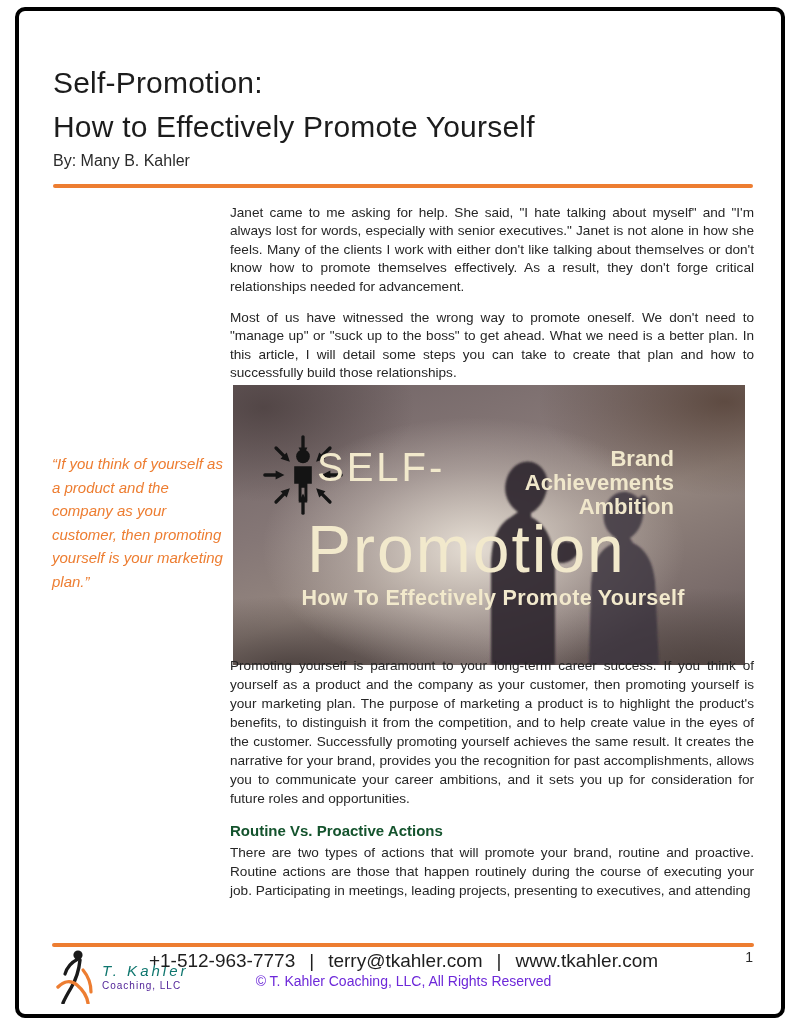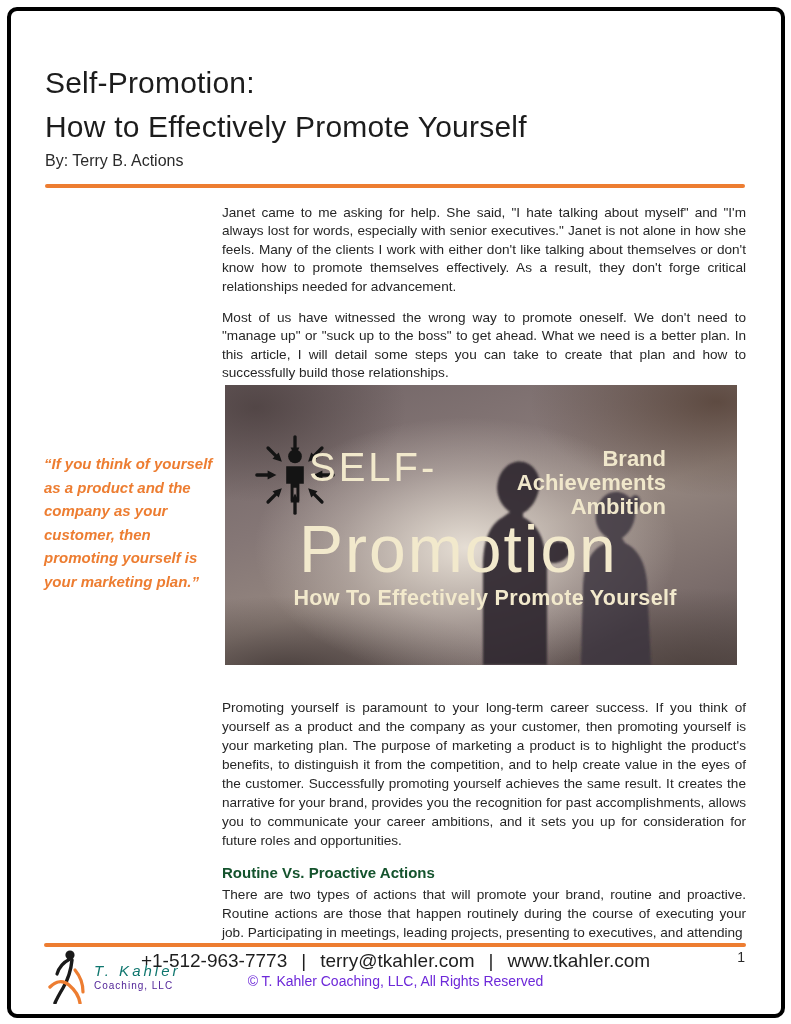--- a/index.html
+++ b/index.html
@@ -1,34 +1,34 @@
 <!DOCTYPE html>
 <html><head>
 <meta charset="utf-8">
 <style>
   html,body{margin:0;padding:0;background:#ffffff;}
   body{width:791px;height:1024px;position:relative;font-family:"Liberation Sans",sans-serif;-webkit-font-smoothing:antialiased;}
-  .page{position:absolute;inset:0;background:#ffffff;overflow:hidden;}
+  .page{position:absolute;inset:0;background:#ffffff;overflow:hidden;margin-left:8px;}
   .page-frame{position:absolute;left:7px;top:7px;right:6px;bottom:6px;border:4px solid #000;border-radius:10px;pointer-events:none;}
 
   
   .title1{position:absolute;left:45px;top:66px;font-size:30px;color:#1c1c1c;letter-spacing:.2px;}
   .title2{position:absolute;left:45px;top:110px;font-size:30px;color:#1c1c1c;letter-spacing:.2px;}
   .byline{position:absolute;left:45px;top:152px;font-size:16px;color:#2a2a2a;}
   .rule-top{position:absolute;left:45px;top:184px;width:700px;height:4px;background:#ED7D31;border-radius:2px;}
 
   
   .col{position:absolute;left:222px;width:524px;color:#262626;font-size:13.6px;line-height:18.4px;text-align:justify;}
   .col p{margin:0 0 13px 0;}
   .col-top{top:204px;}
-  .col-bottom{top:698px;line-height:19px;}
+  .col-bottom{top:656px;line-height:19px;}
   .section-h{font-size:15px;font-weight:bold;color:#14532d;margin:4px 0 3px 0;text-align:left;}
 
   
-  .pull-quote{position:absolute;left:44px;top:452px;width:172px;font-style:italic;font-weight:700;font-size:15px;line-height:23.5px;color:#ED7D31;text-align:left;}
+  .pull-quote{position:absolute;left:44px;top:452px;width:172px;font-style:italic;font-weight:400;font-size:15px;line-height:23.5px;color:#ED7D31;text-align:left;}
 
   
   .hero{position:absolute;left:225px;top:385px;width:512px;height:280px;overflow:hidden;background-color:#7a6d6d;
     background-image:
       radial-gradient(ellipse 55% 62% at 47% 58%, rgba(238,231,221,.9), rgba(206,196,189,.45) 45%, rgba(150,138,135,0) 75%),
       radial-gradient(ellipse 42% 48% at 6% 8%, rgba(74,62,62,.8), rgba(74,62,62,0) 70%),
       radial-gradient(ellipse 52% 48% at 96% 6%, rgba(86,66,56,.85), rgba(86,66,56,0) 70%),
       radial-gradient(ellipse 62% 42% at 92% 102%, rgba(72,60,56,.8), rgba(72,60,56,0) 70%),
       radial-gradient(ellipse 62% 38% at 12% 102%, rgba(64,54,52,.85), rgba(64,54,52,0) 70%),
       linear-gradient(160deg,#6f6264 0%,#857776 35%,#94867f 55%,#7b6d6b 80%,#645958 100%);}
@@ -52,21 +52,21 @@
   .pagenum{position:absolute;left:725px;top:949px;width:20px;text-align:right;font-size:14px;color:#2a2a2a;}
 </style>
 </head>
 <body>
 
 <div class="page">
   <div class="page-frame"></div>
 
   <div class="title1">Self-Promotion:</div>
   <div class="title2">How to Effectively Promote Yourself</div>
-  <div class="byline">By: Terry B. Actions</div>
+  <div class="byline">By: Many B. Kahler</div>
   <div class="rule-top"></div>
 
   <div class="col col-top">
     <p>Janet came to me asking for help. She said, "I hate talking about myself" and "I'm always lost for words, especially with senior executives." Janet is not alone in how she feels. Many of the clients I work with either don't like talking about themselves or don't know how to promote themselves effectively. As a result, they don't forge critical relationships needed for advancement.</p>
     <p>Most of us have witnessed the wrong way to promote oneself. We don't need to "manage up" or "suck up to the boss" to get ahead. What we need is a better plan. In this article, I will detail some steps you can take to create that plan and how to successfully build those relationships.</p>
   </div>
 
   <div class="pull-quote">“If you think of yourself as a product and the company as your customer, then promoting yourself is your marketing plan.”</div>
 
   <div class="hero">

